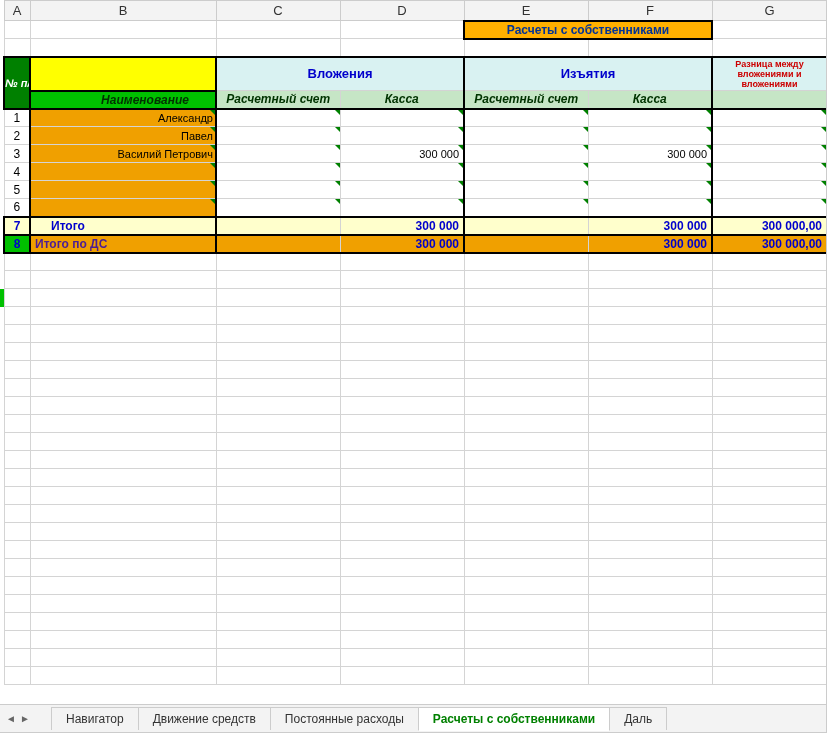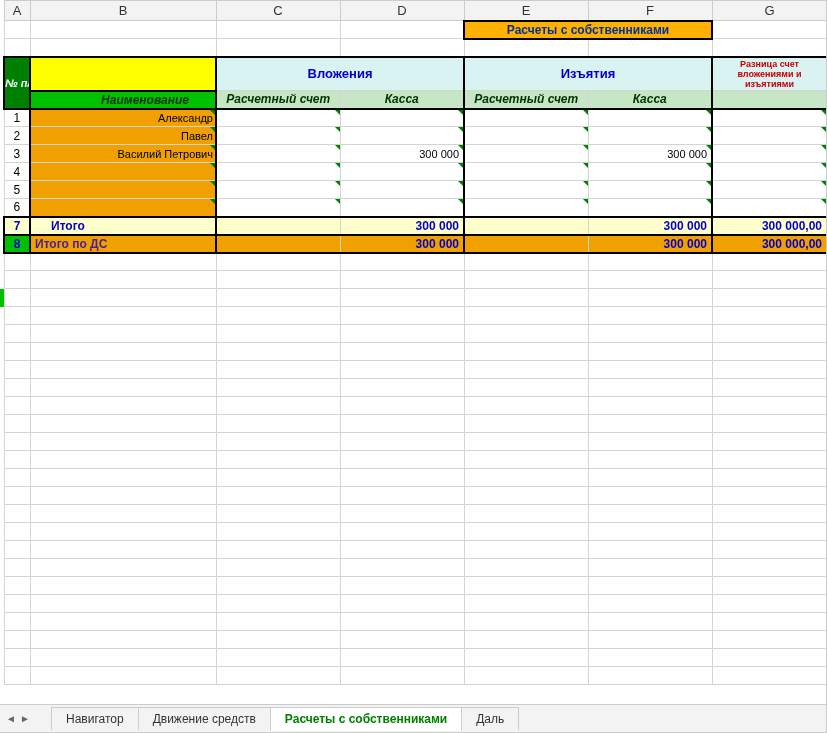--- a/index.html
+++ b/index.html
@@ -169,21 +169,21 @@
           <td></td>
           <td></td>
         </tr>
 
 <tr style="height:34px">
   <td class="rownum-gutter"></td>
   <td rowspan="2" class="deep-green thick-border" style="color:#fff; font-weight:bold; font-style:italic; text-align:center; font-size:11px;" data-name="rownum-header">№ п/п</td>
   <td class="yellow-block thick-top thick-left thick-right" data-name="yellow-filter-cell"></td>
   <td colspan="2" class="lightcyan hdr-blue thick-top thick-left thick-right" data-name="group-investments">Вложения</td>
   <td colspan="2" class="lightcyan hdr-blue thick-top thick-left thick-right" data-name="group-withdrawals">Изъятия</td>
-  <td class="lightcyan hdr-small thick-top thick-left thick-right" data-name="group-diff">Разница счет вложениями и изъятиями</td>
+  <td class="lightcyan hdr-small thick-top thick-left thick-right" data-name="group-diff">Разница между вложениями и вложениями</td>
 </tr>
 
 <tr>
   <td class="rownum-gutter"></td>
   <td class="deep-green sub-italic thick-border" style="color:#003300;background:#00c000;padding-left:44px;" data-name="name-header">Наименование</td>
   <td class="lightgreen-sub sub-italic thick-left thick-bottom" data-name="sub-account1">Расчетный счет</td>
   <td class="lightgreen-sub sub-italic thick-right thick-bottom" data-name="sub-cash1">Касса</td>
   <td class="lightgreen-sub sub-italic thick-left thick-bottom" data-name="sub-account2">Расчетный счет</td>
   <td class="lightgreen-sub sub-italic thick-right thick-bottom" data-name="sub-cash2">Касса</td>
   <td class="lightgreen-sub thick-left thick-right thick-bottom" data-name="sub-diff"></td>
@@ -516,15 +516,16 @@
 </tbody>
     </table>
 </div>
 
 <div class="tab-bar" data-name="sheet-tab-bar">
   <div class="nav-btn" data-name="tab-prev-icon">◄</div>
   <div class="nav-btn" data-name="tab-next-icon">►</div>
   <div style="width:20px"></div>
   <div class="tab" data-name="tab-navigator">Навигатор</div>
   <div class="tab" data-name="tab-cashflow">Движение средств</div>
+  <div class="tab" data-name="tab-fixed-expenses">Постоянные расходы</div>
   <div class="tab active" data-name="tab-owners">Расчеты с собственниками</div>
   <div class="tab" data-name="tab-dal">Даль</div>
 </div>
 
 </body></html>

